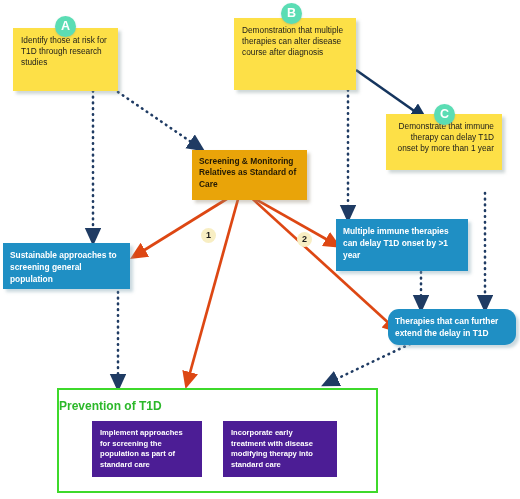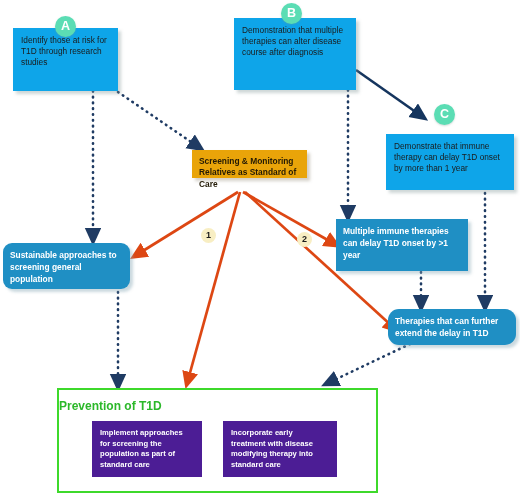--- a/index.html
+++ b/index.html
@@ -20,21 +20,21 @@
     left: 0; top: 0;
     width: 520px; height: 499px;
     pointer-events: none;
   }
   .node {
     position: absolute;
     box-sizing: border-box;
     z-index: 3;
   }
   .teal-box {
-    background: #0ea5e9;
+    background: #fde047;
     color: #1b1b1b;
     font-size: 8.3px;
     line-height: 11.2px;
     padding: 7px 8px 6px 8px;
     box-shadow: 3px 3px 3px rgba(130,150,150,0.38);
   }
   .badge {
     position: absolute;
     width: 21px;
     height: 21px;
@@ -174,30 +174,30 @@
   <div class="node teal-box" style="left:13px; top:28px; width:105px; height:63px;">
     <span>Identify those at risk for T1D through research studies</span>
   </div>
   <div class="badge" style="left:55px; top:16px;">A</div>
 
   <div class="node teal-box" style="left:234px; top:18px; width:122px; height:72px;">
     <span>Demonstration that multiple therapies can alter disease course after diagnosis</span>
   </div>
   <div class="badge" style="left:281px; top:3px;">B</div>
 
-  <div class="node teal-box" style="left:386px; top:134px; width:128px; height:56px;">
+  <div class="node teal-box" style="left:386px; top:114px; width:116px; height:56px;text-align:right;">
     <span>Demonstrate that immune therapy can delay T1D onset by more than 1 year</span>
   </div>
   <div class="badge" style="left:434px; top:104px;">C</div>
 
-  <div class="node orange-box" style="left:192px; top:150px; width:115px; height:28px;">
+  <div class="node orange-box" style="left:192px; top:150px; width:115px; height:50px;">
     <span>Screening &amp; Monitoring Relatives as Standard of Care</span>
   </div>
 
-  <div class="node blue-box" style="left:3px; top:243px; width:127px; height:46px;border-radius:9px;">
+  <div class="node blue-box" style="left:3px; top:243px; width:127px; height:46px;">
     <span>Sustainable approaches to screening general population</span>
   </div>
 
   <div class="node blue-box" style="left:336px; top:219px; width:132px; height:52px;">
     <span>Multiple immune therapies can delay T1D onset by &gt;1 year</span>
   </div>
 
   <div class="node blue-box" style="left:388px; top:309px; width:128px; height:36px;border-radius:11px;">
     <span>Therapies that can further extend the delay in T1D</span>
   </div>

